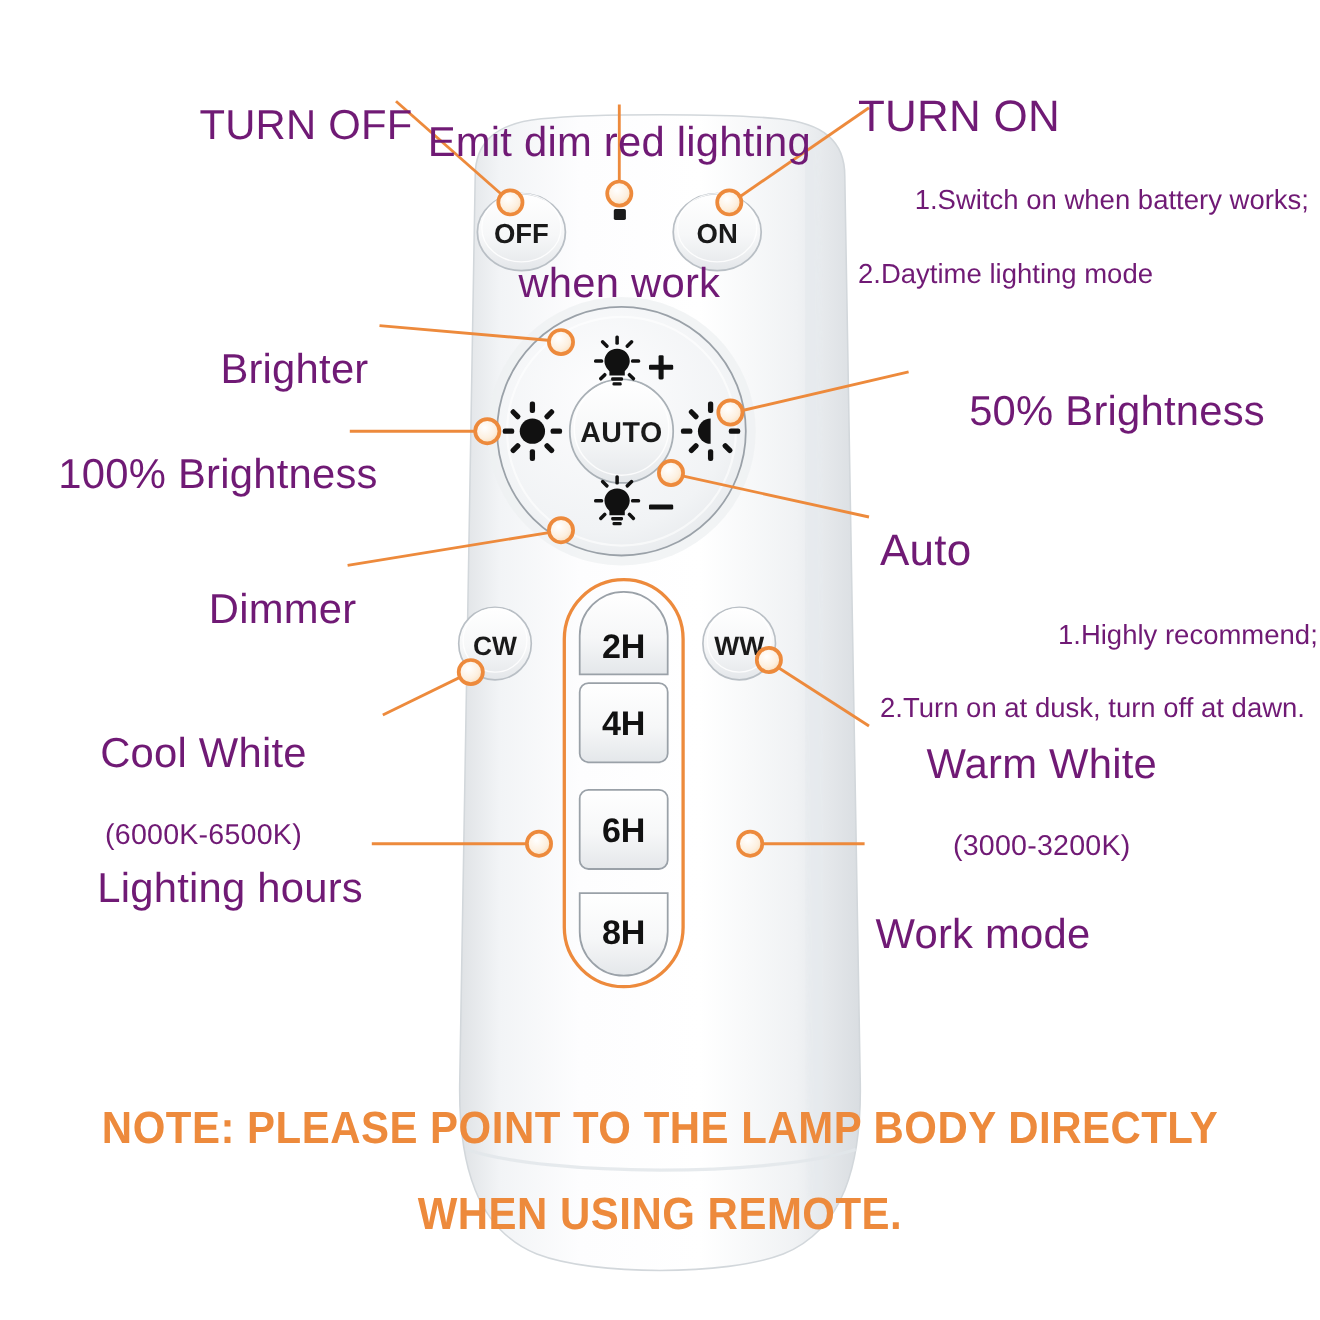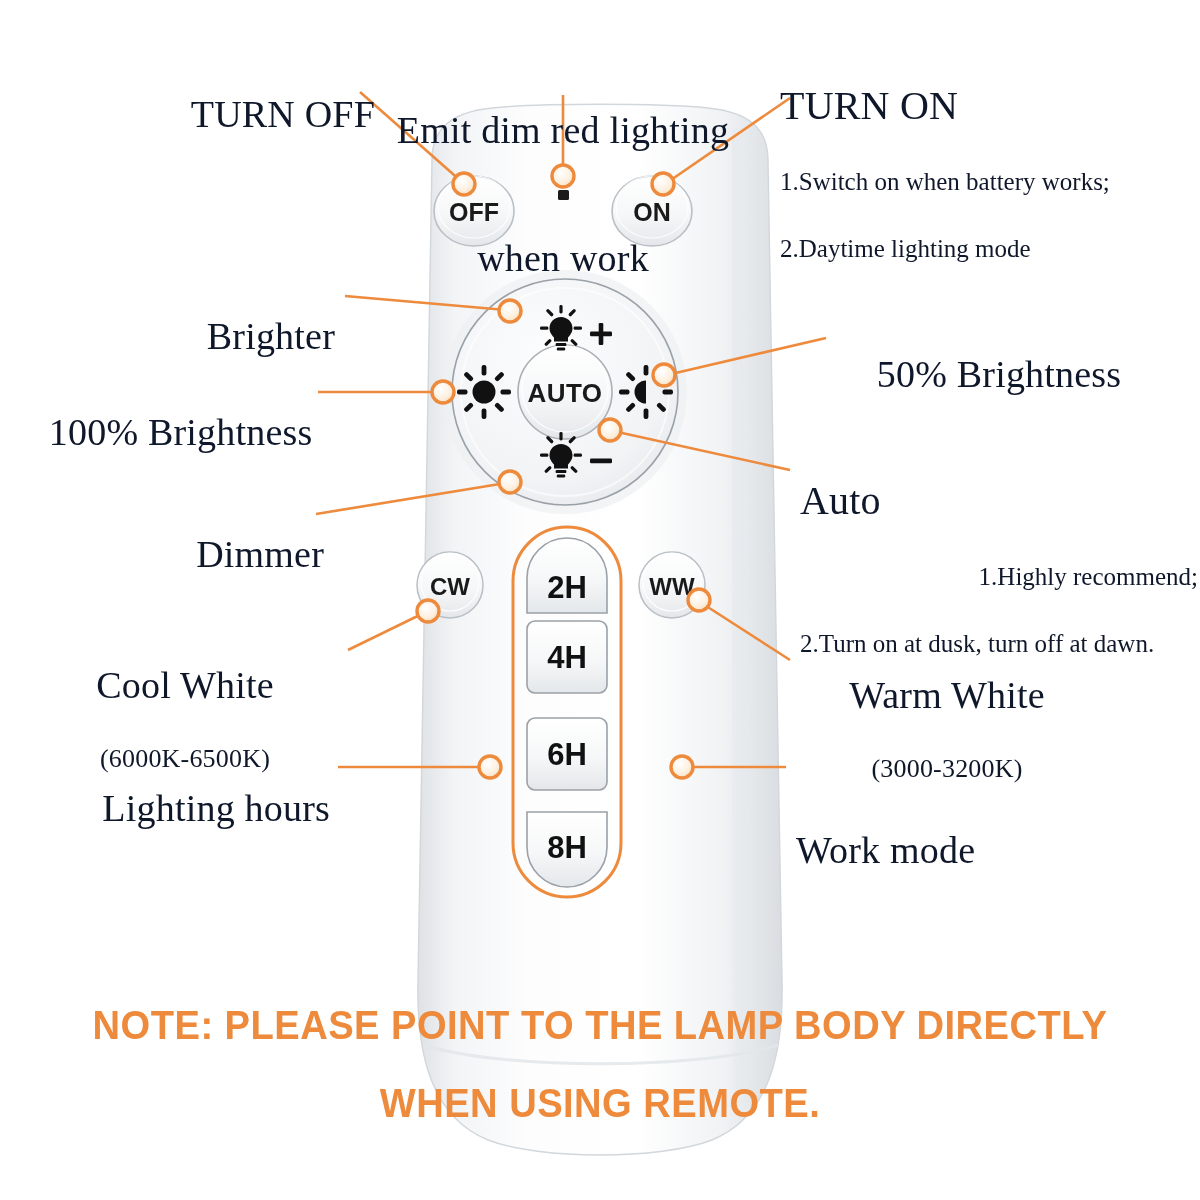--- a/index.html
+++ b/index.html
@@ -11,25 +11,24 @@
     position:relative;
   }
   #stage{position:absolute;inset:0;width:1200px;height:1200px;}
 
   
   #art{position:absolute;left:0;top:0;width:1200px;height:1200px;}
 
   
   .callout{
     position:absolute;
-    color:#0f172a;
+    color:#701a75;
     line-height:1.12;
     white-space:pre;
     letter-spacing:0.2px;
-    font-family:Liberation Serif, serif;
   }
   .ttl{font-size:38px;font-weight:400;}
   .ttl-lg{font-size:40px;font-weight:400;}
   .sub{font-size:25px;font-weight:400;letter-spacing:0px;}
   .paren{font-size:26px;font-weight:400;}
   .r{text-align:right;}
   .c{text-align:center;}
 
   .note{
     position:absolute;
@@ -261,21 +260,21 @@
     <span>TURN OFF</span>
   </div>
 
   <div class="callout ttl c" style="left:373px;top:24px;width:380px;">
     <div>Emit dim red lighting</div>
     <div>when work</div>
   </div>
 
   <div class="callout" style="left:780px;top:48px;width:410px;">
     <div class="ttl-lg">TURN ON</div>
-    <div class="sub" style="margin-top:4px;">1.Switch on when battery works;</div>
+    <div class="sub" style="margin-top:4px;text-align:right;">1.Switch on when battery works;</div>
     <div class="sub" style="margin-top:3px;">2.Daytime lighting mode</div>
   </div>
 
   <div class="callout ttl r" style="left:10px;top:272px;width:325px;">
     <span>Brighter</span>
   </div>
 
   <div class="callout ttl r" style="left:10px;top:368px;width:300px;text-align:right;">
     <span>100% Brightness</span>
   </div>

